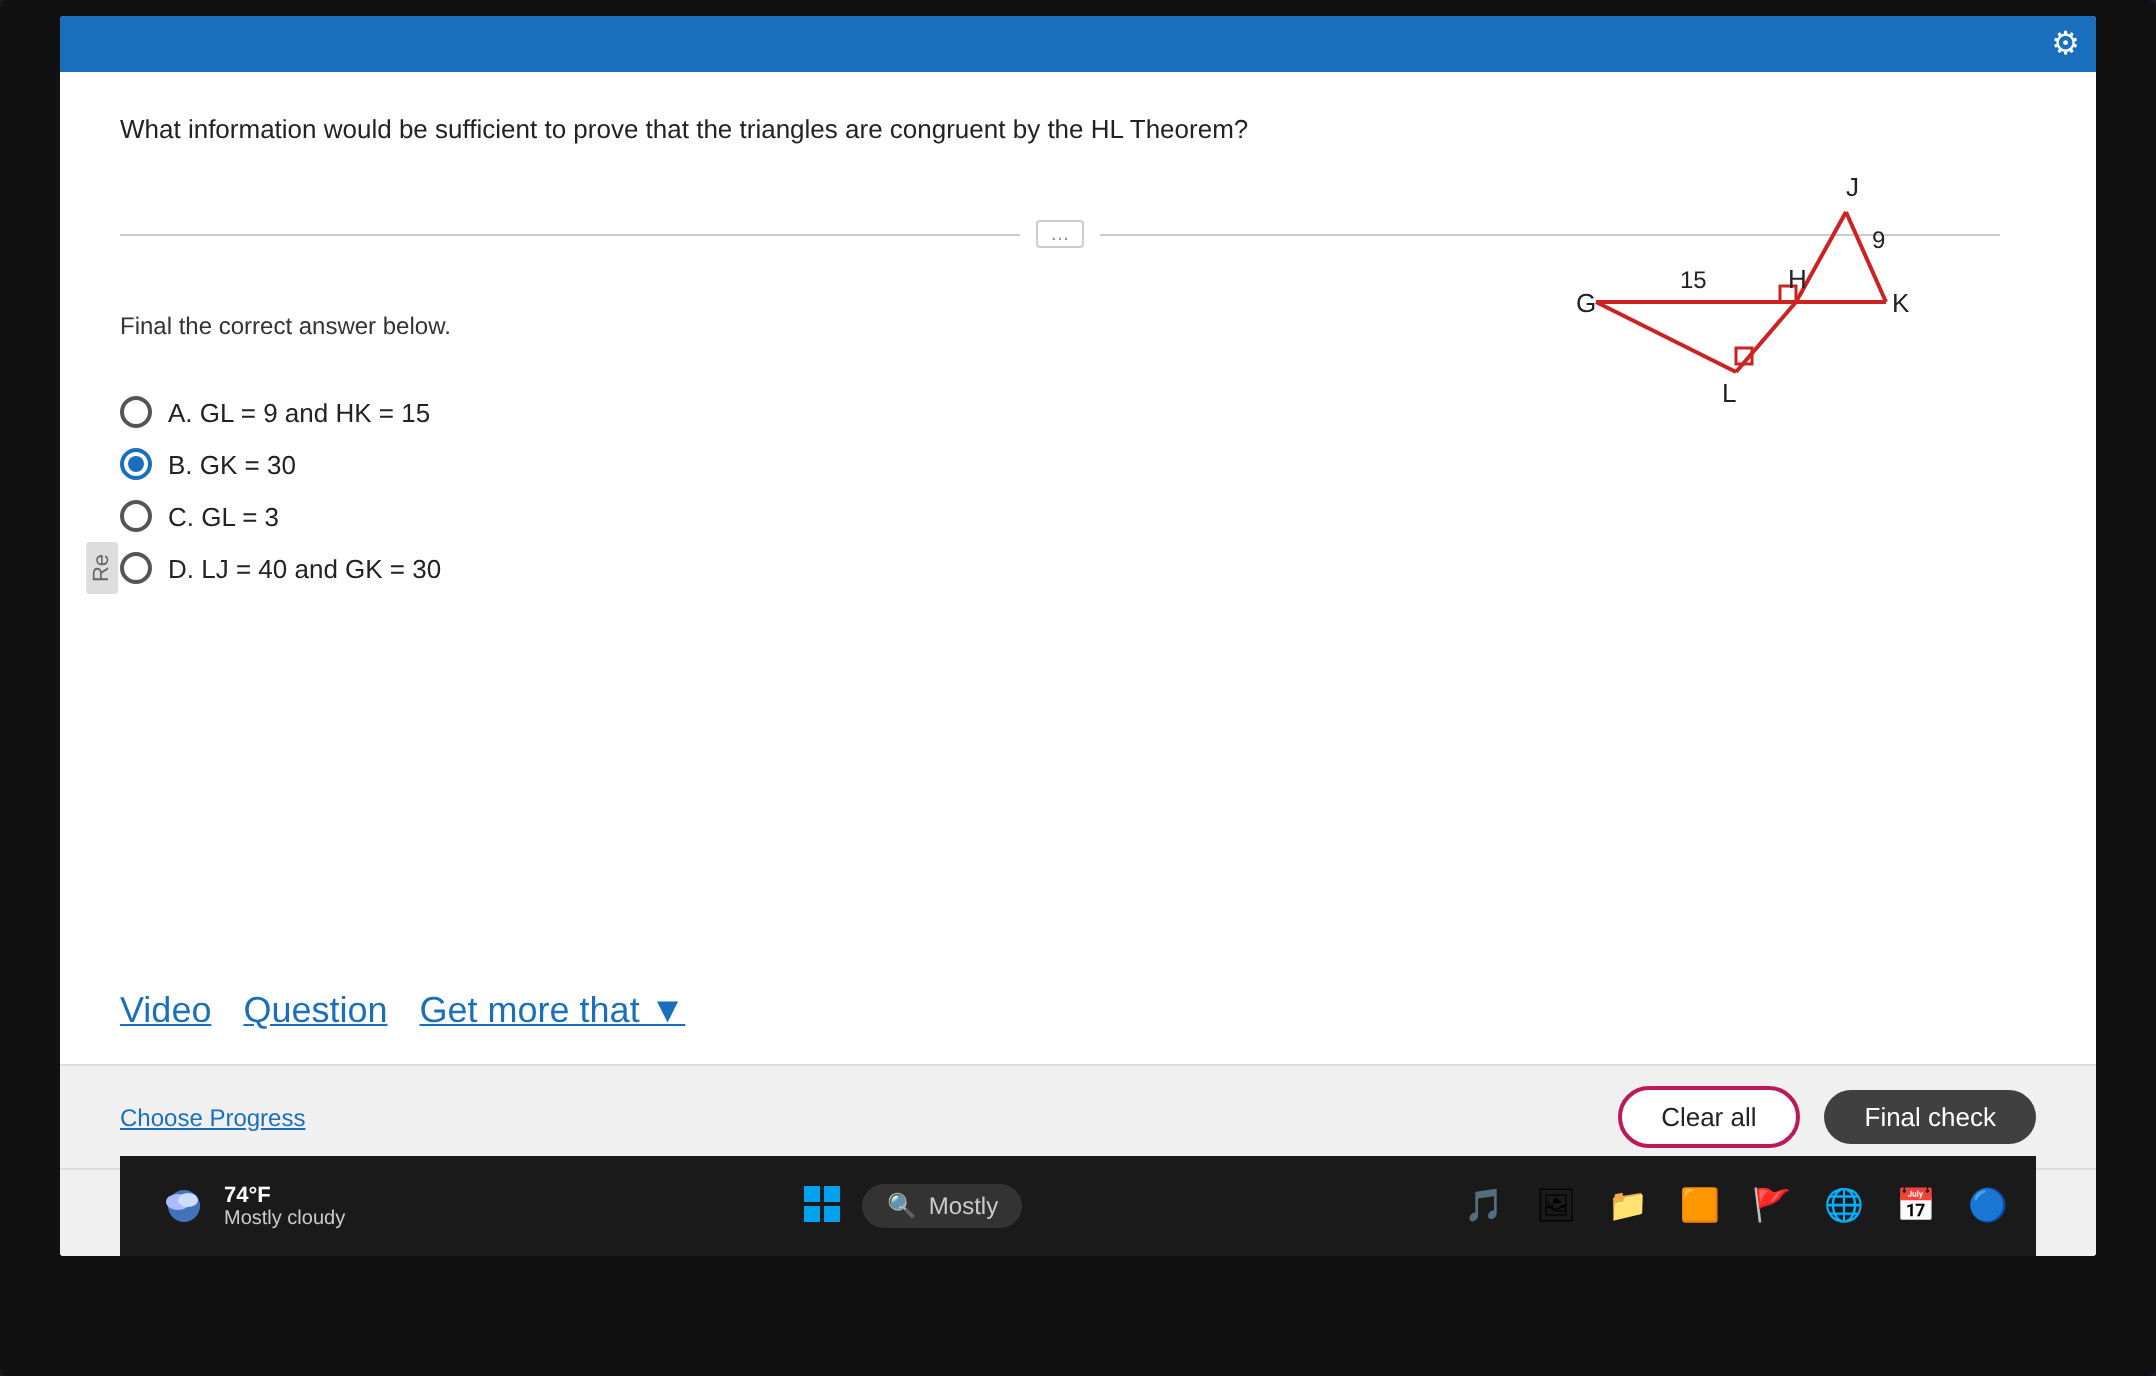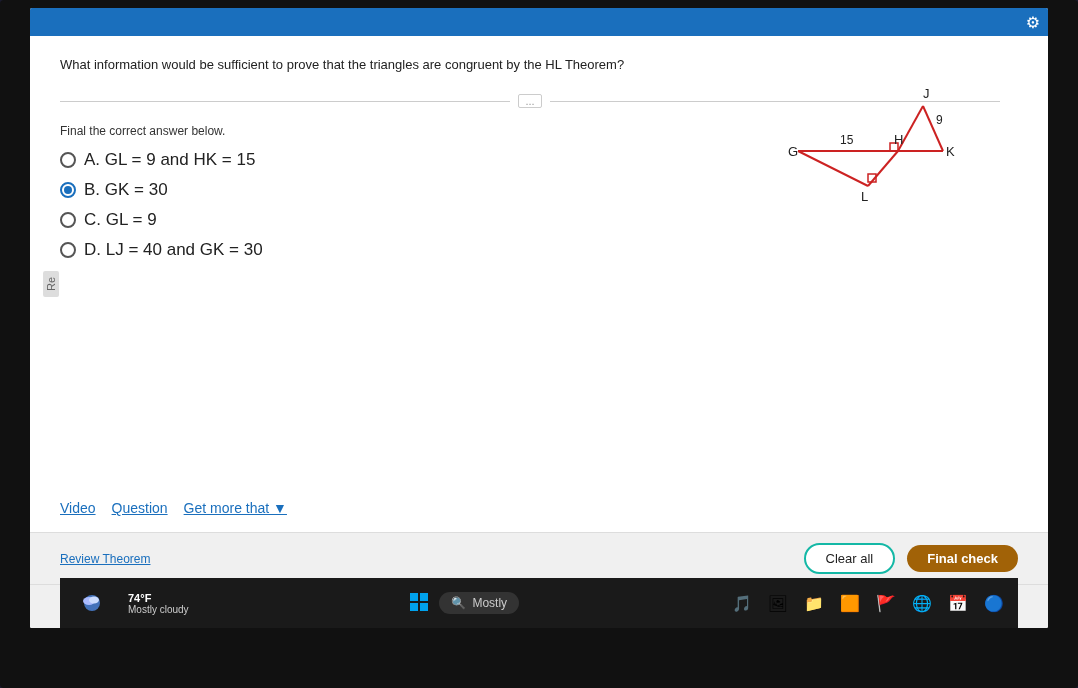--- a/index.html
+++ b/index.html
@@ -54,20 +54,21 @@
     }
 
     .question-container {
       background: white;
       margin: 0;
       padding: 20px 48px 16px 30px;
       flex: 1;
       position: relative;
       display: flex;
       flex-direction: column;
+      gap: 16px;
     }
 
     .question-text {
       font-size: 13px;
       color: #222;
       margin-bottom: 12px;
       max-width: 620px;
       line-height: 1.4;
     }
 
@@ -89,21 +90,21 @@
       list-style: none;
       display: flex;
       flex-direction: column;
       gap: 10px;
     }
 
     .option-item {
       display: flex;
       align-items: center;
       gap: 8px;
-      font-size: 17px;
+      font-size: 13px;
       color: #222;
       cursor: pointer;
     }
 
     .radio-outer {
       width: 16px;
       height: 16px;
       border-radius: 50%;
       border: 2px solid #555;
       display: flex;
@@ -139,21 +140,21 @@
     }
 
     .bottom-links {
       display: flex;
       gap: 16px;
       margin-top: auto;
       padding-top: 16px;
     }
 
     .link-btn {
-      font-size: 14px;
+      font-size: 18px;
       color: #1a6fbd;
       text-decoration: underline;
       cursor: pointer;
       background: none;
       border: none;
     }
 
     .action-bar {
       background: #f0f0f0;
       padding: 10px 30px;
@@ -174,36 +175,36 @@
     }
 
     .right-actions {
       display: flex;
       gap: 12px;
       align-items: center;
     }
 
     .clear-all-btn {
       background: white;
-      border: 2px solid #14b8a6;
+      border: 2px solid #be185d;
       border-radius: 20px;
       padding: 6px 20px;
       font-size: 13px;
       font-weight: 500;
       cursor: pointer;
       color: #222;
     }
 
     .final-check-btn {
-      background: #a16207;
+      background: #404040;
       border: none;
       border-radius: 20px;
       padding: 6px 20px;
       font-size: 13px;
-      font-weight: bold;
+      font-weight: normal;
       cursor: pointer;
       color: white;
       text-align: center;
     }
 
     .nav-bar {
       background: #f0f0f0;
       padding: 8px 30px;
       display: flex;
       align-items: center;
@@ -265,21 +266,21 @@
       background: #1a1a1a;
       display: flex;
       align-items: center;
       padding: 0 10px;
       gap: 8px;
     }
 
     .weather-widget {
       display: flex;
       align-items: center;
-      gap: 22px;
+      gap: 6px;
       padding: 4px 8px;
     }
 
     .weather-icon {
       width: 28px;
       height: 28px;
     }
 
     .weather-text {
       display: flex;
@@ -407,40 +408,40 @@
           </li>
           <li class="option-item">
             <div class="radio-outer selected">
               <div class="radio-inner"></div>
             </div>
             <span>B. GK = 30</span>
           </li>
           <li class="option-item">
             <div class="radio-outer">
             </div>
-            <span>C. GL = 9</span>
+            <span>C. GL = 3</span>
           </li>
           <li class="option-item">
             <div class="radio-outer">
             </div>
             <span>D. LJ = 40 and GK = 30</span>
           </li>
         </ul>
 
         <div class="bottom-links">
           <button class="link-btn">Video</button>
           <button class="link-btn">Question</button>
           <button class="link-btn">Get more that ▼</button>
         </div>
 
         <div class="report-link">Re</div>
       </div>
 
       <div class="action-bar">
-        <button class="review-btn">Review Theorem</button>
+        <button class="review-btn">Choose Progress</button>
         <div class="right-actions">
           <button class="clear-all-btn">Clear all</button>
           <button class="final-check-btn">Final check</button>
         </div>
       </div>
 
       <div class="nav-bar">
         <div class="question-indicator">
           <span>Question</span>
           <div class="question-num-box">4</div>

